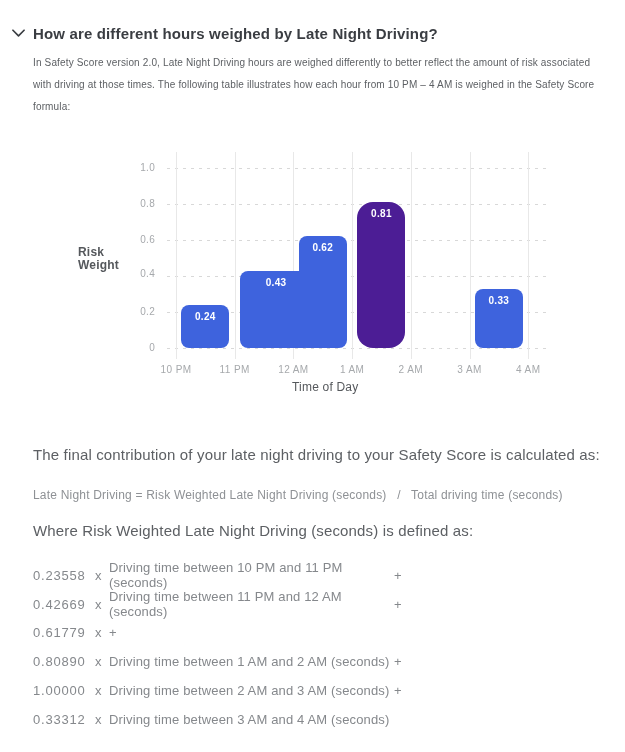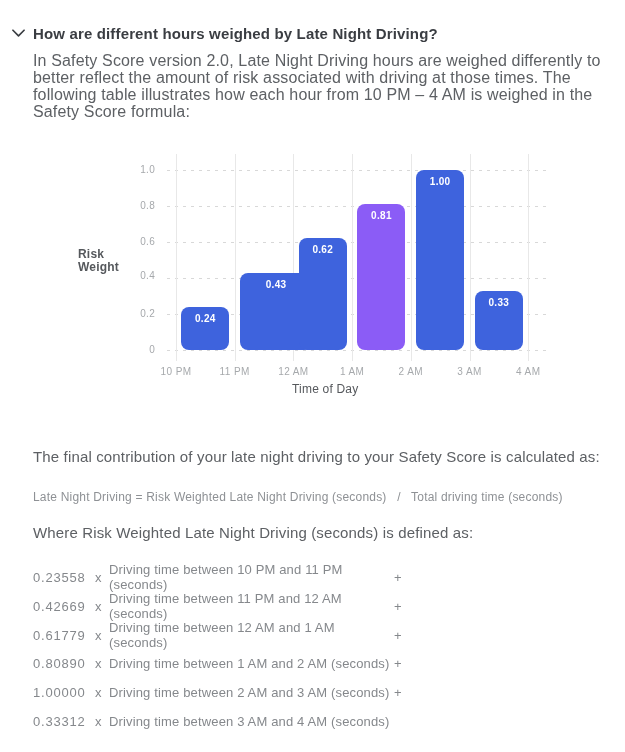--- a/index.html
+++ b/index.html
@@ -17,21 +17,21 @@
   }
   .chevron{width:13px;height:12px;display:flex;align-items:center;justify-content:center;flex:0 0 13px;}
   .q-title{
     font-size:15px;font-weight:600;color:#3a3d42;letter-spacing:.15px;
   }
 
   .content{padding-left:33px;}
 
   .intro{
     margin:8px 0 0;max-width:578px;
-    font-size:16px;line-height:17px;color:#5d6064;letter-spacing:.15px;
+    font-size:10px;line-height:22px;color:#5d6064;letter-spacing:.15px;
   }
 
   
   .chart{
     position:relative;margin-top:34px;width:580px;height:245px;
   }
   .vgrid{position:absolute;top:0;height:207px;width:1px;background:#e8e8e8;}
   .hgrid{
     position:absolute;height:1px;
     background:repeating-linear-gradient(90deg,#d8d8d8 0 3px,transparent 3px 8px);
@@ -135,25 +135,22 @@
         <div class="xtick" style="left: 466.2px;">4 AM</div>
         <div class="bar" style="left: 148.35px; top: 152.8px; width: 48px; height: 43.2px; background: rgb(62, 99, 221);">
           <div class="bar-label" style="color: rgb(255, 255, 255);">0.24</div>
         </div>
         <div class="bar" style="left: 207.05px; top: 118.6px; width: 72px; height: 77.4px; background: rgb(62, 99, 221);">
           <div class="bar-label" style="color: rgb(255, 255, 255);">0.43</div>
         </div>
         <div class="bar" style="left: 265.75px; top: 84.4px; width: 48px; height: 111.6px; background: rgb(62, 99, 221);">
           <div class="bar-label" style="color: rgb(255, 255, 255);">0.62</div>
         </div>
-        <div class="bar" style="left: 324.45px; top: 50.2px; width: 48px; height: 145.8px; background: #8b5cf6;">
+        <div class="bar" style="left: 324.45px; top: 50.2px; width: 48px; height: 145.8px; background: #4c1d95; border-radius: 16px;">
           <div class="bar-label" style="color: rgb(255, 255, 255);">0.81</div>
-        </div>
-        <div class="bar" style="left: 383.15px; top: 16px; width: 48px; height: 180px; background: rgb(62, 99, 221);">
-          <div class="bar-label" style="color: rgb(255, 255, 255);">1.00</div>
         </div>
         <div class="bar" style="left: 441.85px; top: 136.6px; width: 48px; height: 59.4px; background: rgb(62, 99, 221);">
           <div class="bar-label" style="color: rgb(255, 255, 255);">0.33</div>
         </div>
       </div>
 
     <p class="calc">The final contribution of your late night driving to your Safety Score is calculated as:</p>
 
     <p class="equation">Late Night Driving = Risk Weighted Late Night Driving (seconds)   /   Total driving time (seconds)</p>
 
@@ -168,21 +165,20 @@
         </div>
         <div class="formula-row">
           <div class="cell-coef">0.42669</div>
           <div class="cell-op">x</div>
           <div class="cell-desc">Driving time between 11 PM and 12 AM (seconds)</div>
           <div class="cell-plus">+</div>
         </div>
         <div class="formula-row">
           <div class="cell-coef">0.61779</div>
           <div class="cell-op">x</div>
-          <div class="cell-desc">Driving time between 12 AM and 1 AM (seconds)</div>
           <div class="cell-plus">+</div>
         </div>
         <div class="formula-row">
           <div class="cell-coef">0.80890</div>
           <div class="cell-op">x</div>
           <div class="cell-desc">Driving time between 1 AM and 2 AM (seconds)</div>
           <div class="cell-plus">+</div>
         </div>
         <div class="formula-row">
           <div class="cell-coef">1.00000</div>

